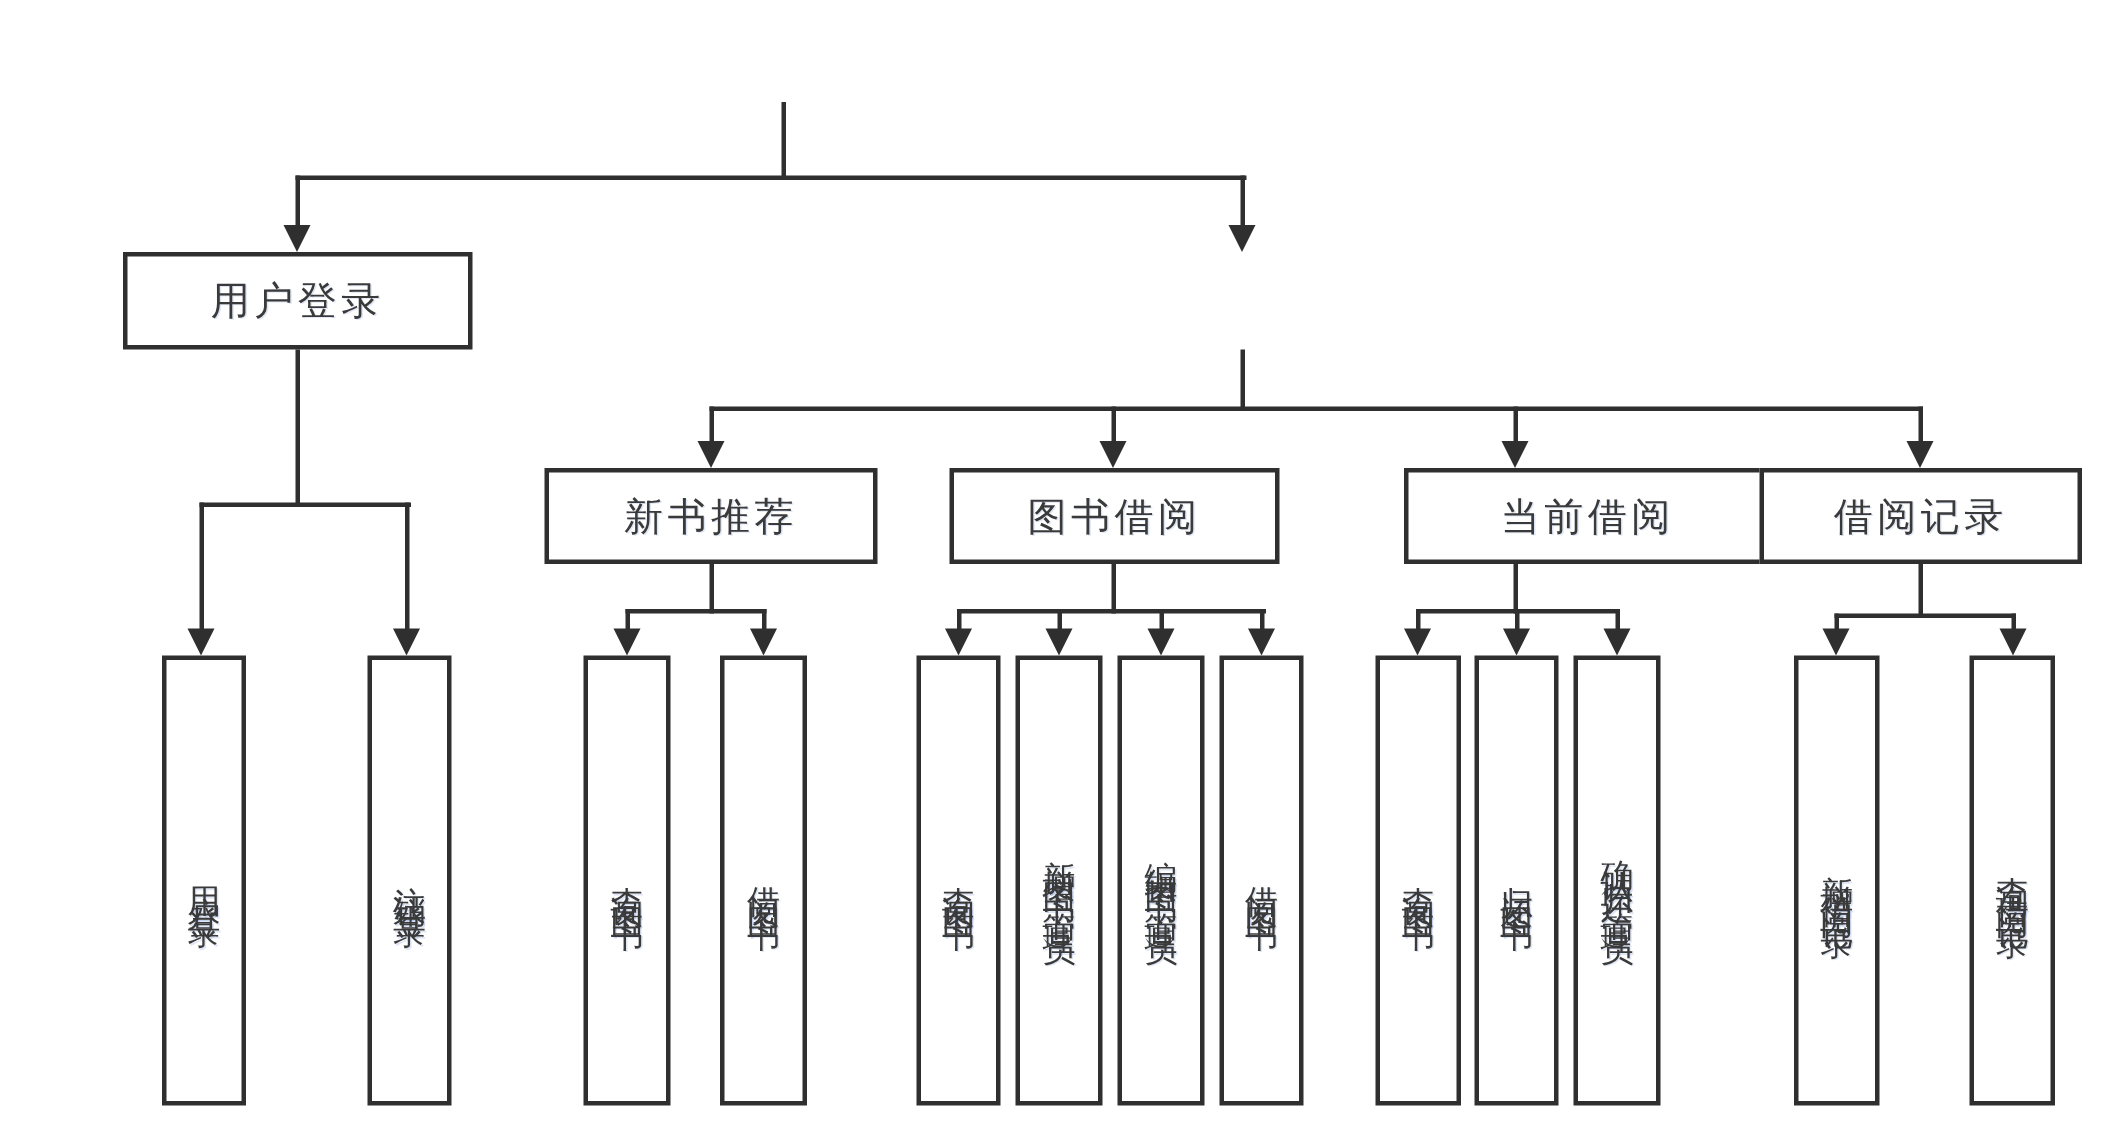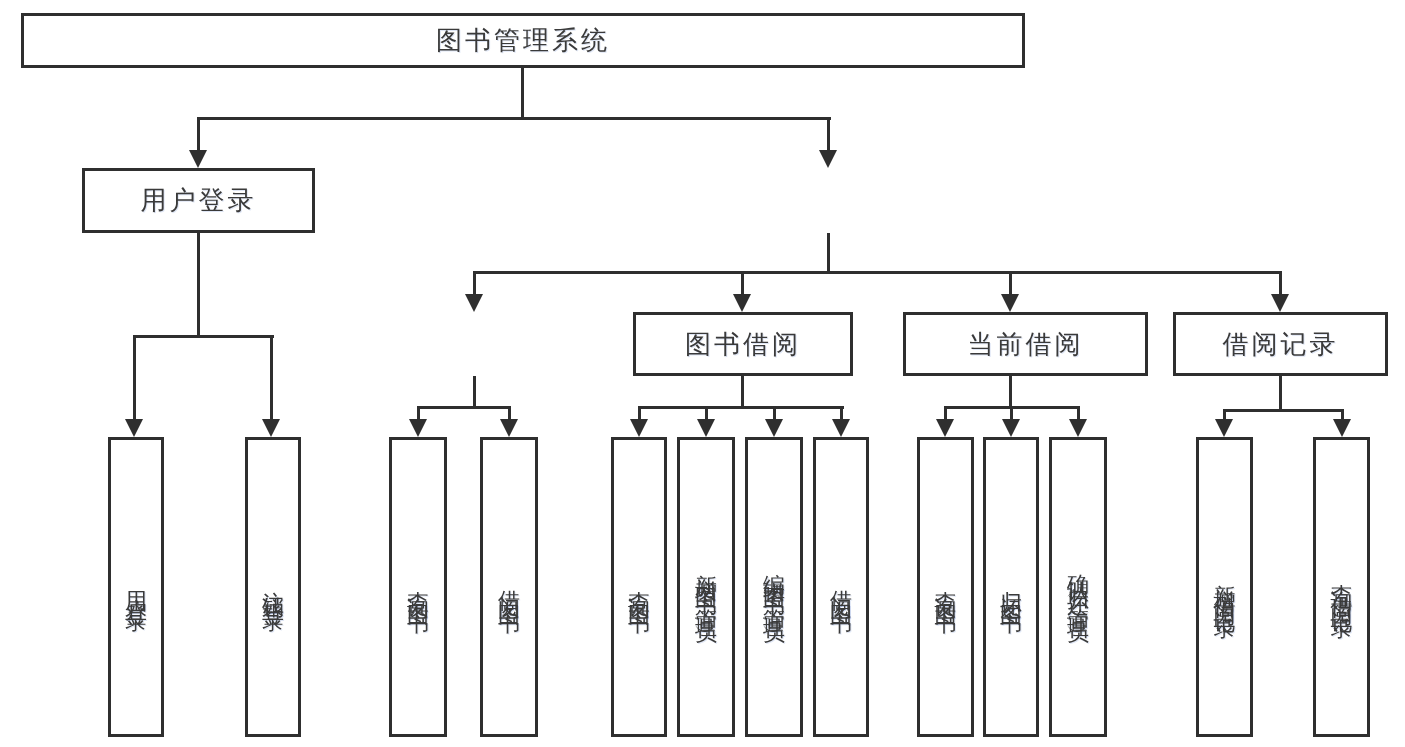--- a/index.html
+++ b/index.html
@@ -50,32 +50,32 @@
     color:var(--watermark);
     letter-spacing:1px;
     white-space:nowrap;
   }
 </style>
 </head>
 <body>
 
 <div class="canvas">
 
-  <div class="box h" style="left:21px;top:13px;width:1004px;height:55px;">
-    <span>图书管理系统</span>
-  </div>
 
   <div class="box h" style="left:82px;top:168px;width:233px;height:65px;">
     <span>用户登录</span>
   </div>
 
+  <div class="box h" style="left:363px;top:312px;width:222px;height:64px;">
+    <span>新书推荐</span>
+  </div>
   <div class="box h" style="left:633px;top:312px;width:220px;height:64px;">
     <span>图书借阅</span>
   </div>
-  <div class="box h" style="left:903px;top:312px;width:245px;height:64px;">
+  <div class="box h" style="left:936px;top:312px;width:245px;height:64px;">
     <span>当前借阅</span>
   </div>
   <div class="box h" style="left:1173px;top:312px;width:215px;height:64px;align-items:center;">
     <span>借阅记录</span>
   </div>
 
   <div class="box v" style="left:108px;top:437px;width:56px;height:300px;">
     <span class="vtext">用户登录</span>
   </div>
   <div class="box v" style="left:245px;top:437px;width:56px;height:300px;">

